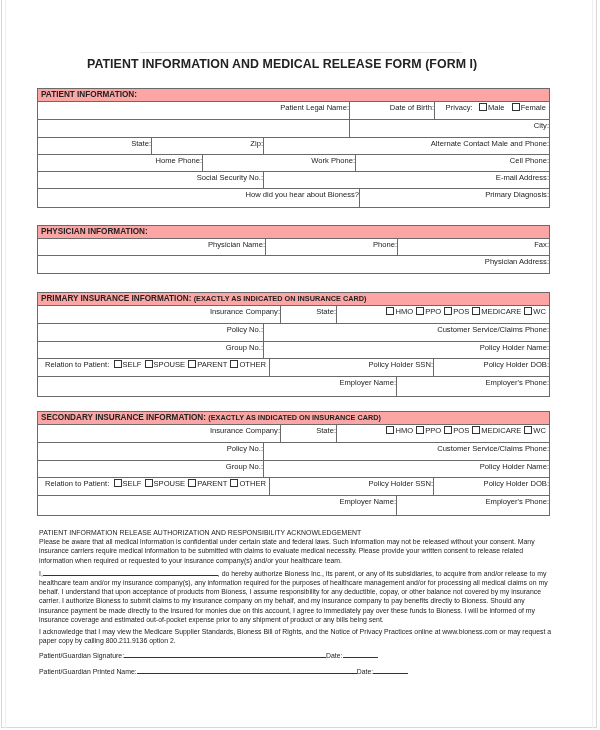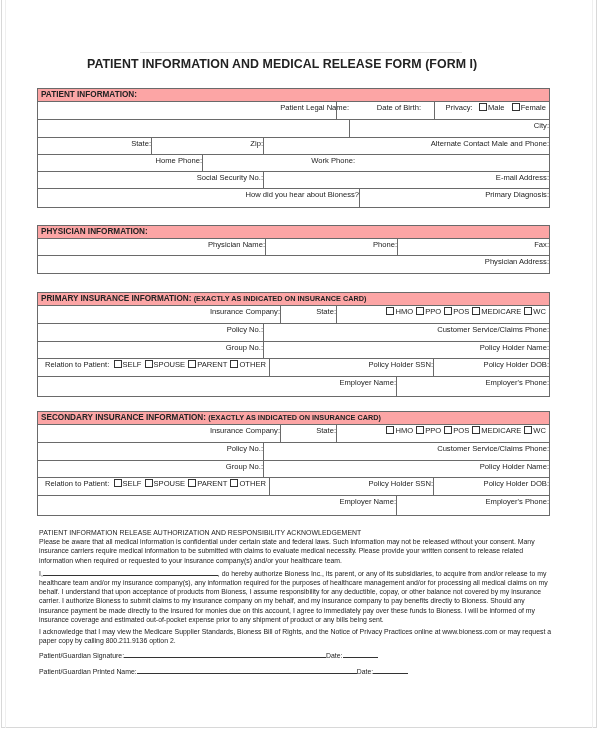--- a/index.html
+++ b/index.html
@@ -61,38 +61,39 @@
 <div class="page-border"></div>
 <div class="inner-border"></div>
 <div class="top-rule"></div>
 
 <div class="title">PATIENT INFORMATION AND MEDICAL RELEASE FORM (FORM I)</div>
 
 <div class="section" style="top:88px;">
   <div class="sec-header">PATIENT INFORMATION:</div>
   <div class="row" style="height:18px;">
     <div class="cell" style="left:0;width:311px;"><span>Patient Legal Name:</span></div>
-    <div class="cell bl" style="left:298px;width:85px;"><span>Date of Birth:</span></div>
+    <div class="cell bl" style="left:311px;width:85px;"><span>Date of Birth:</span></div>
     <div class="cell bl" style="left:396px;right:0;">
       <span>Privacy:</span>&nbsp;&nbsp;
       <span class="opt"><span class="cb"></span><span>Male</span></span>&nbsp;
       <span class="opt"><span class="cb"></span><span>Female</span></span>
     </div>
   </div>
   <div class="row" style="height:18px;">
     <div class="cell bl" style="left:311px;right:0;"><span>City:</span></div>
   </div>
   <div class="row" style="height:17px;">
     <div class="cell" style="left:0;width:113px;"><span>State:</span></div>
     <div class="cell bl" style="left:113px;width:112px;"><span>Zip:</span></div>
     <div class="cell bl" style="left:225px;right:0;"><span>Alternate Contact Male and Phone:</span></div>
   </div>
   <div class="row" style="height:17px;">
     <div class="cell" style="left:0;width:164px;"><span>Home Phone:</span></div>
     <div class="cell bl" style="left:164px;width:153px;"><span>Work Phone:</span></div>
+    <div class="cell bl" style="left:317px;right:0;"><span>Cell Phone:</span></div>
   </div>
   <div class="row" style="height:17px;">
     <div class="cell" style="left:0;width:225px;"><span>Social Security No.:</span></div>
     <div class="cell bl" style="left:225px;right:0;"><span>E-mail Address:</span></div>
   </div>
   <div class="row" style="height:18px;">
     <div class="cell" style="left:0;width:321px;"><span>How did you hear about Bioness?</span></div>
     <div class="cell bl" style="left:321px;right:0;"><span>Primary Diagnosis:</span></div>
   </div>
 </div>

